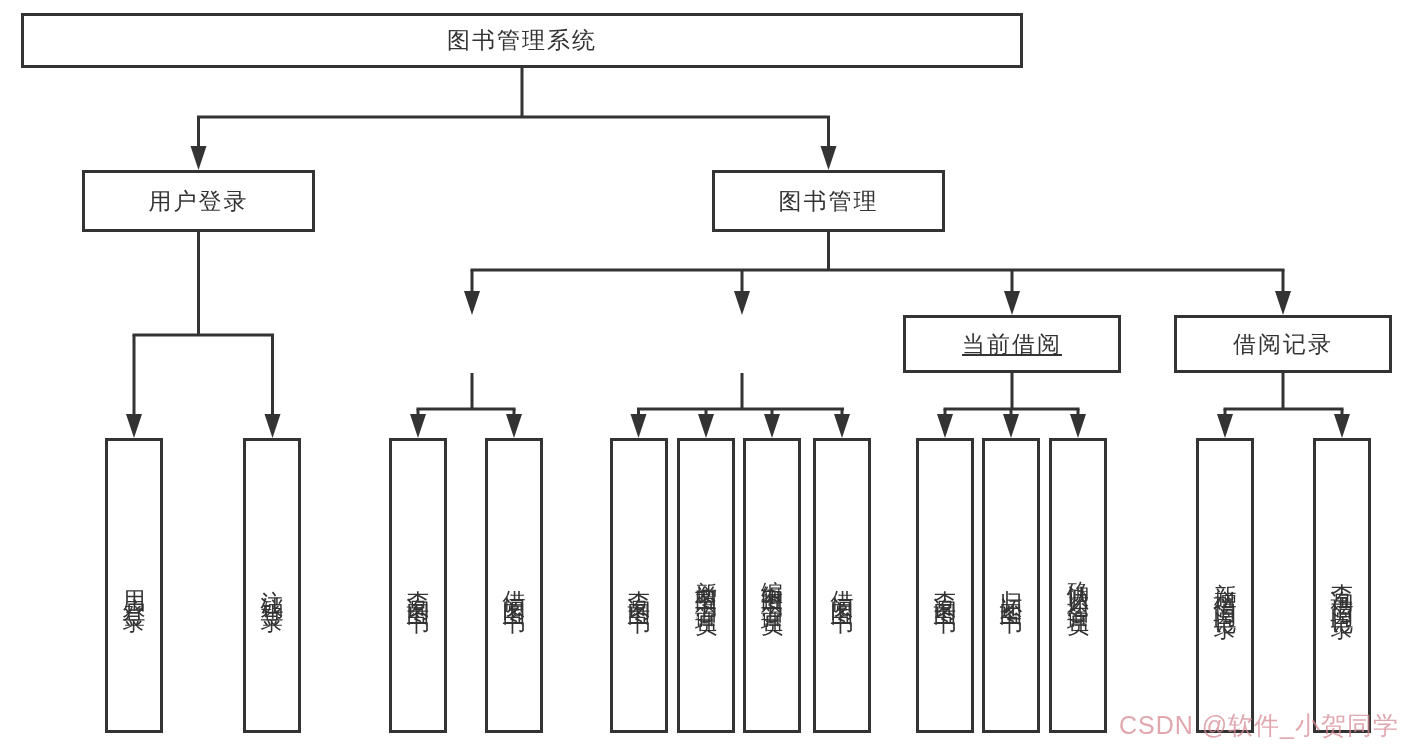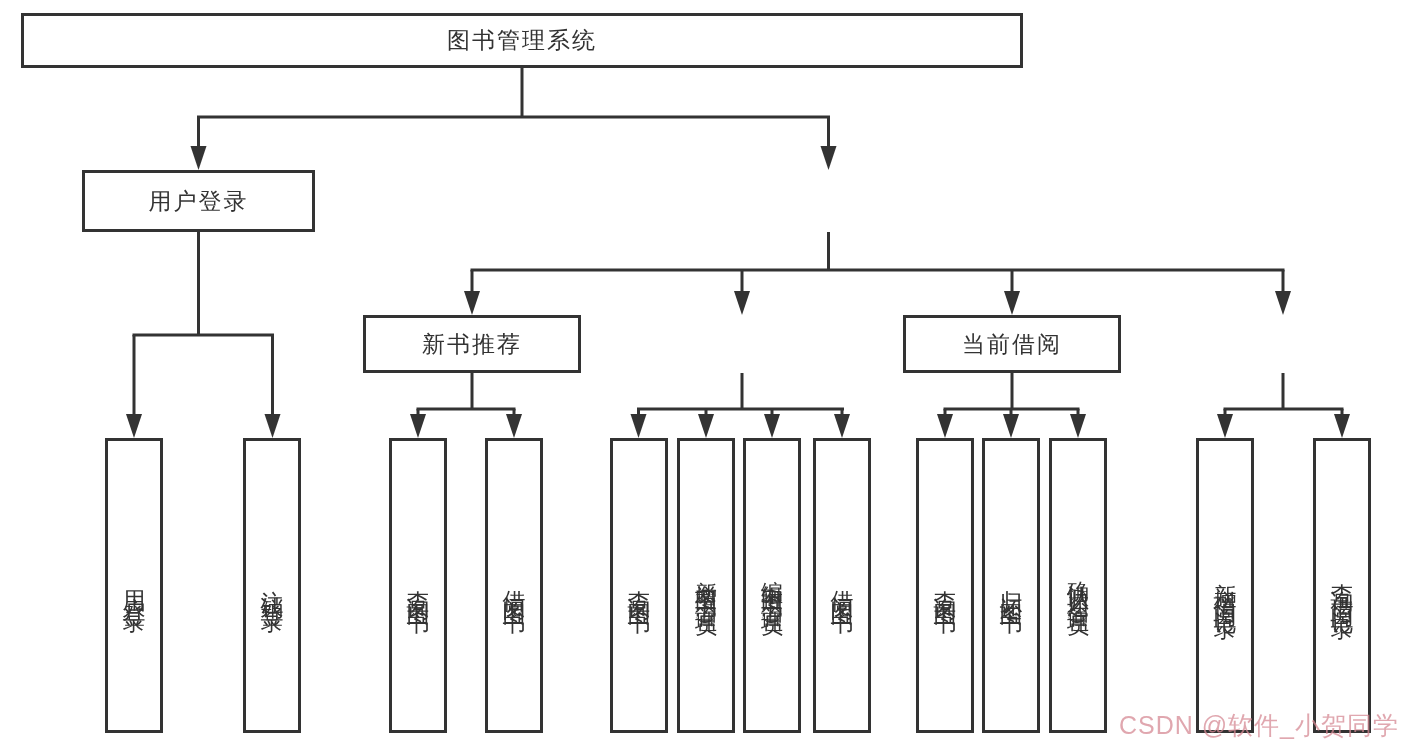--- a/index.html
+++ b/index.html
@@ -34,21 +34,21 @@
     letter-spacing: 2px;
     white-space: nowrap;
   }
   .node.root   { left: 21px;  top: 13px;  width: 1002px; height: 55px; }
   .node.lv2    { top: 170px;  height: 62px; width: 233px; }
   .node.lv2.a  { left: 82px; }
   .node.lv2.b  { left: 712px; }
   .node.lv3    { top: 315px;  height: 58px; width: 218px; }
   .node.lv3.c1 { left: 363px; }
   .node.lv3.c2 { left: 633px; }
-  .node.lv3.c3 { left: 903px; }
+  .node.lv3.c3 { left: 903px; text-decoration: underline; }
   .node.lv3.c4 { left: 1174px; }
   .leaf {
     top: 438px;
     height: 295px;
     width: 58px;
     font-size: 23px;
     letter-spacing: 0;
   }
   .leaf span {
     writing-mode: vertical-rl;
@@ -151,23 +151,24 @@
       <polygon points="1003,414 1019,414 1011,438"></polygon>
       <polygon points="1070,414 1086,414 1078,438"></polygon>
       <polygon points="1217,414 1233,414 1225,438"></polygon>
       <polygon points="1334,414 1350,414 1342,438"></polygon>
     </g>
   </svg>
 
   <div class="node root">图书管理系统</div>
 
   <div class="node lv2 a">用户登录</div>
-
-  <div class="node lv3 c1">新书推荐</div>
+  <div class="node lv2 b">图书管理</div>
+
   <div class="node lv3 c3">当前借阅</div>
+  <div class="node lv3 c4">借阅记录</div>
 
   <div class="node leaf l1">
     <span>用户登录</span>
   </div>
   <div class="node leaf l2">
     <span>注销登录</span>
   </div>
   <div class="node leaf l3">
     <span>查询图书</span>
   </div>

